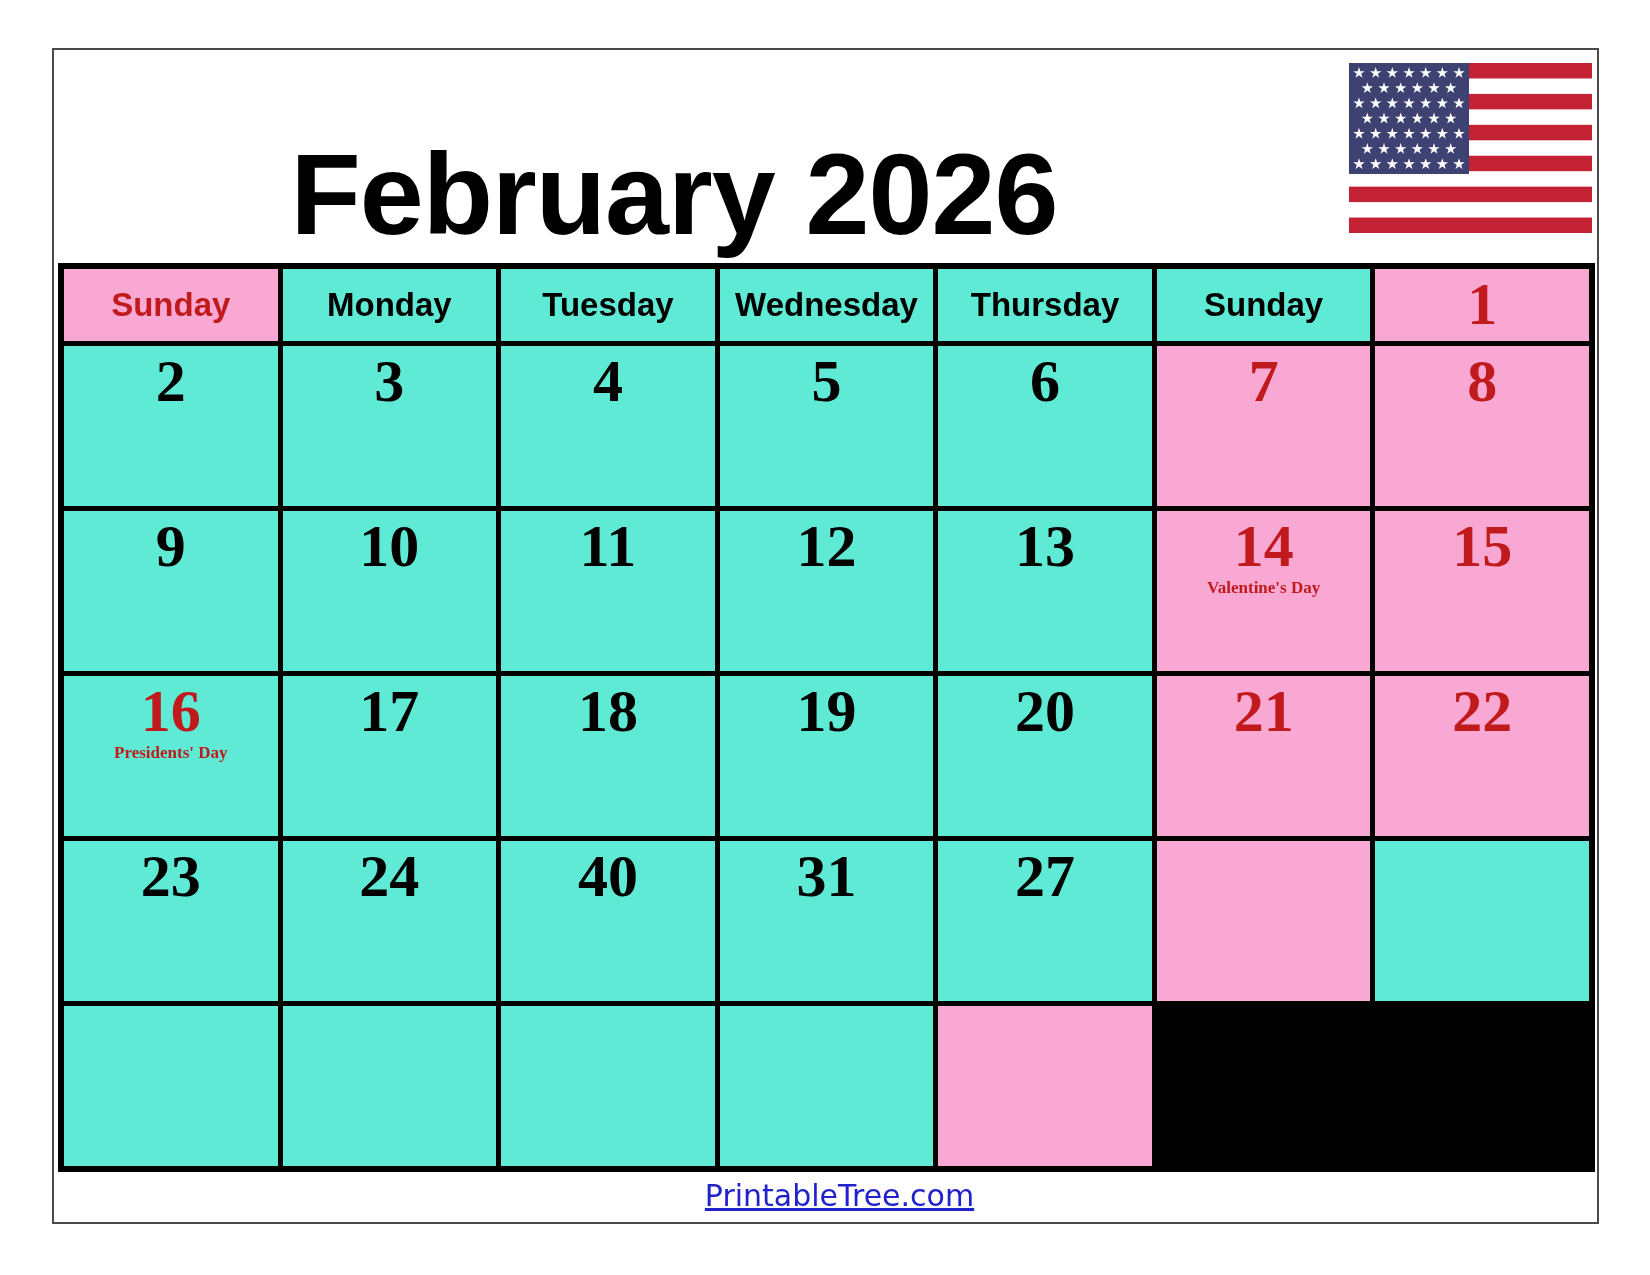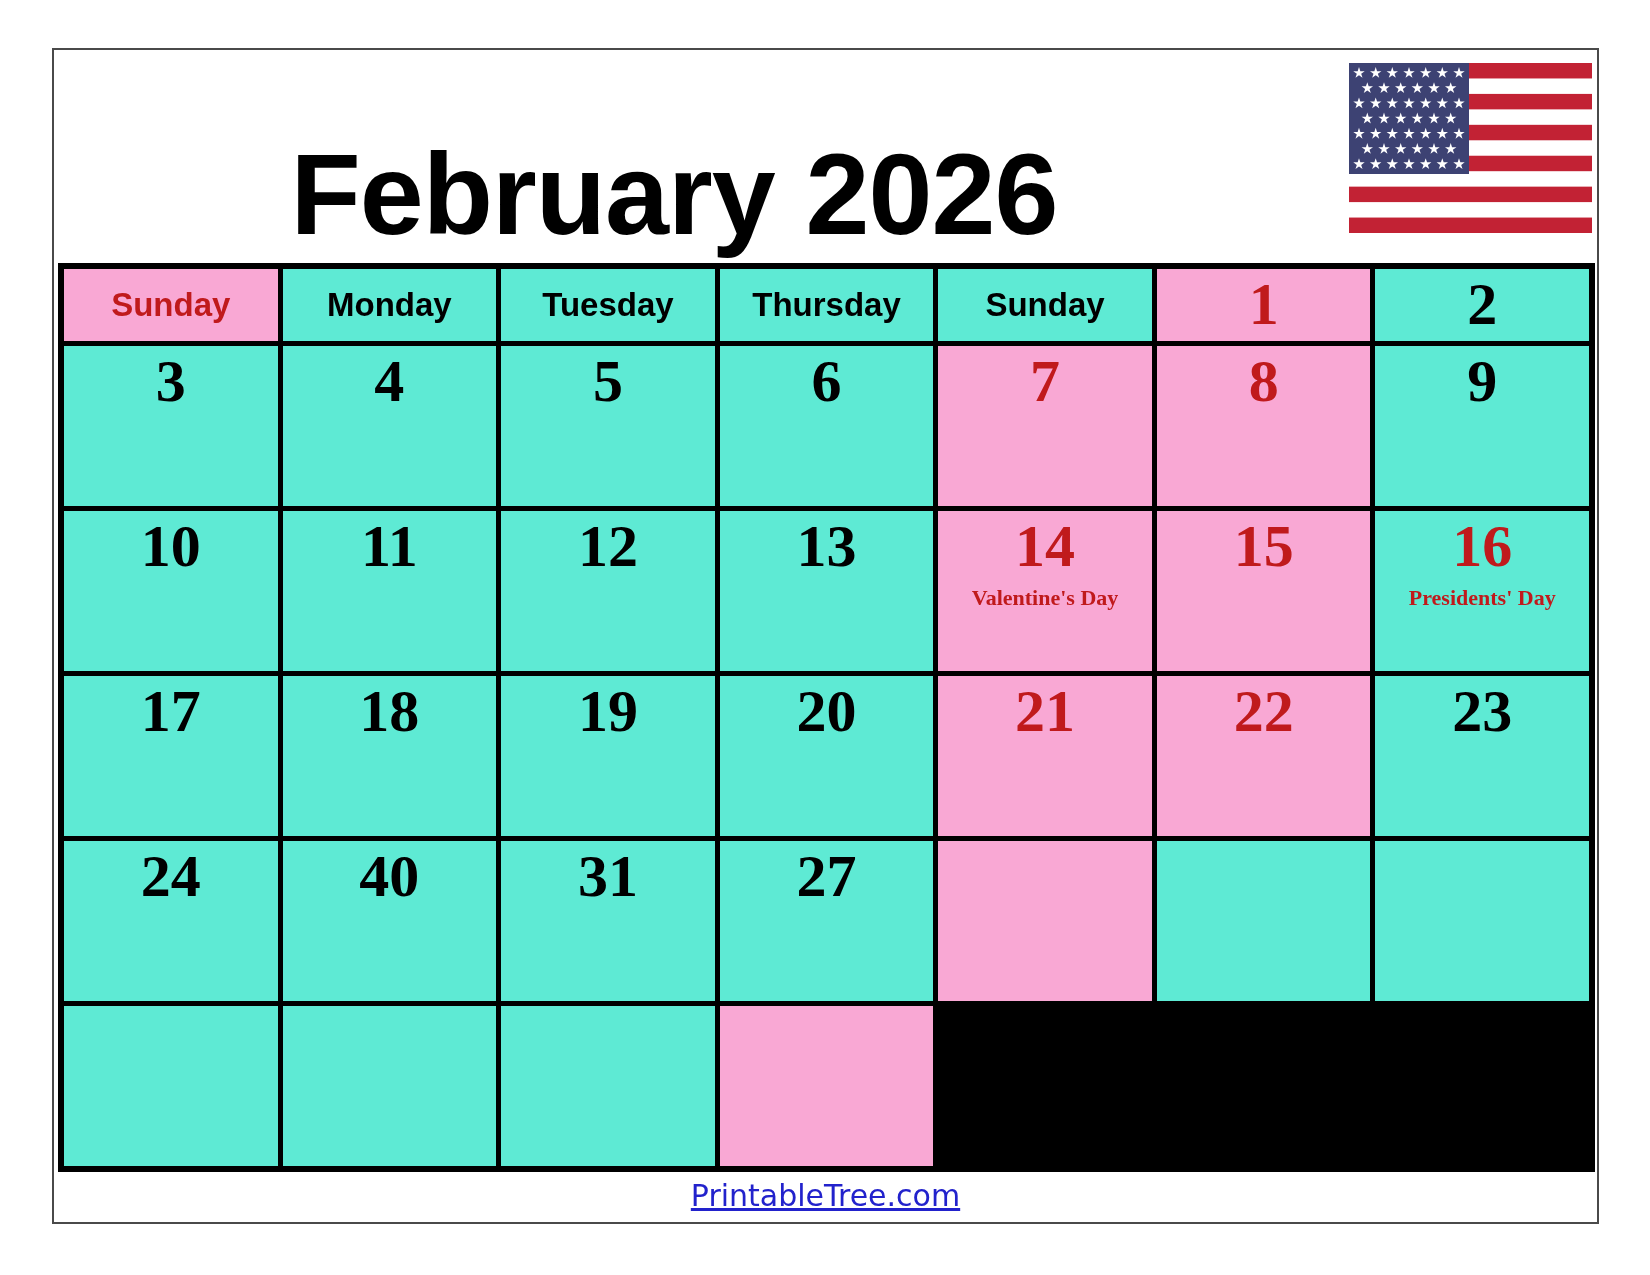--- a/index.html
+++ b/index.html
@@ -10,22 +10,22 @@
   .flag{position:absolute;left:1295px;top:13px;width:243px;height:170px;}
   .grid{position:absolute;left:4px;top:213px;width:1537px;height:909px;background:#000;box-sizing:border-box;
         padding:6px;display:grid;grid-template-columns:repeat(7,1fr);grid-template-rows:72px repeat(5,1fr);grid-gap:5px;}
   .c{background:#5eead4;overflow:hidden;}
   .we{background:#f9a8d4;}
   .hd{display:flex;align-items:center;justify-content:center;font-weight:bold;font-size:33px;color:#000;}
   .hd.we{color:#c01a1c;}
   .day{text-align:center;padding-top:4px;}
   .num{font-family:"Liberation Serif",serif;font-weight:bold;font-size:60px;line-height:1.05;color:#000;display:block;}
   .red .num{color:#c01a1c;}
-  .holiday-label{font-family:"Liberation Serif",serif;font-weight:bold;font-size:22px;color:#c01a1c;line-height:1;display:block;margin-top:9px;}
-  .footer{position:absolute;left:0;top:1128px;width:100%;text-align:center;}
+  .holiday-label{font-family:"Liberation Serif",serif;font-weight:bold;font-size:17px;color:#c01a1c;line-height:1;display:block;margin-top:1px;}
+  .footer{position:absolute;left:14px;top:1128px;width:100%;text-align:center;}
   .footer a{font-family:"DejaVu Sans",sans-serif;font-size:30px;color:#2222cc;text-decoration:underline;cursor:pointer;}
 </style>
 </head>
 <body>
 
 <div class="page">
 
   <div class="title-wrap">
     <div class="title">February 2026</div>
   </div>
@@ -90,20 +90,21 @@
         <use href="#st" x="93.3" y="101.2"></use>
         <use href="#st" x="110" y="101.2"></use>
     </svg>
   </div>
 
   <div class="grid">
 
     <div class="c hd we">Sunday</div>
     <div class="c hd">Monday</div>
     <div class="c hd">Tuesday</div>
+    <div class="c hd">Wednesday</div>
     <div class="c hd">Thursday</div>
     <div class="c hd">Sunday</div>
 
     <div class="c day we red">
         <span class="num">1</span>
       </div>
     <div class="c day">
         <span class="num">2</span>
       </div>
     <div class="c day">

